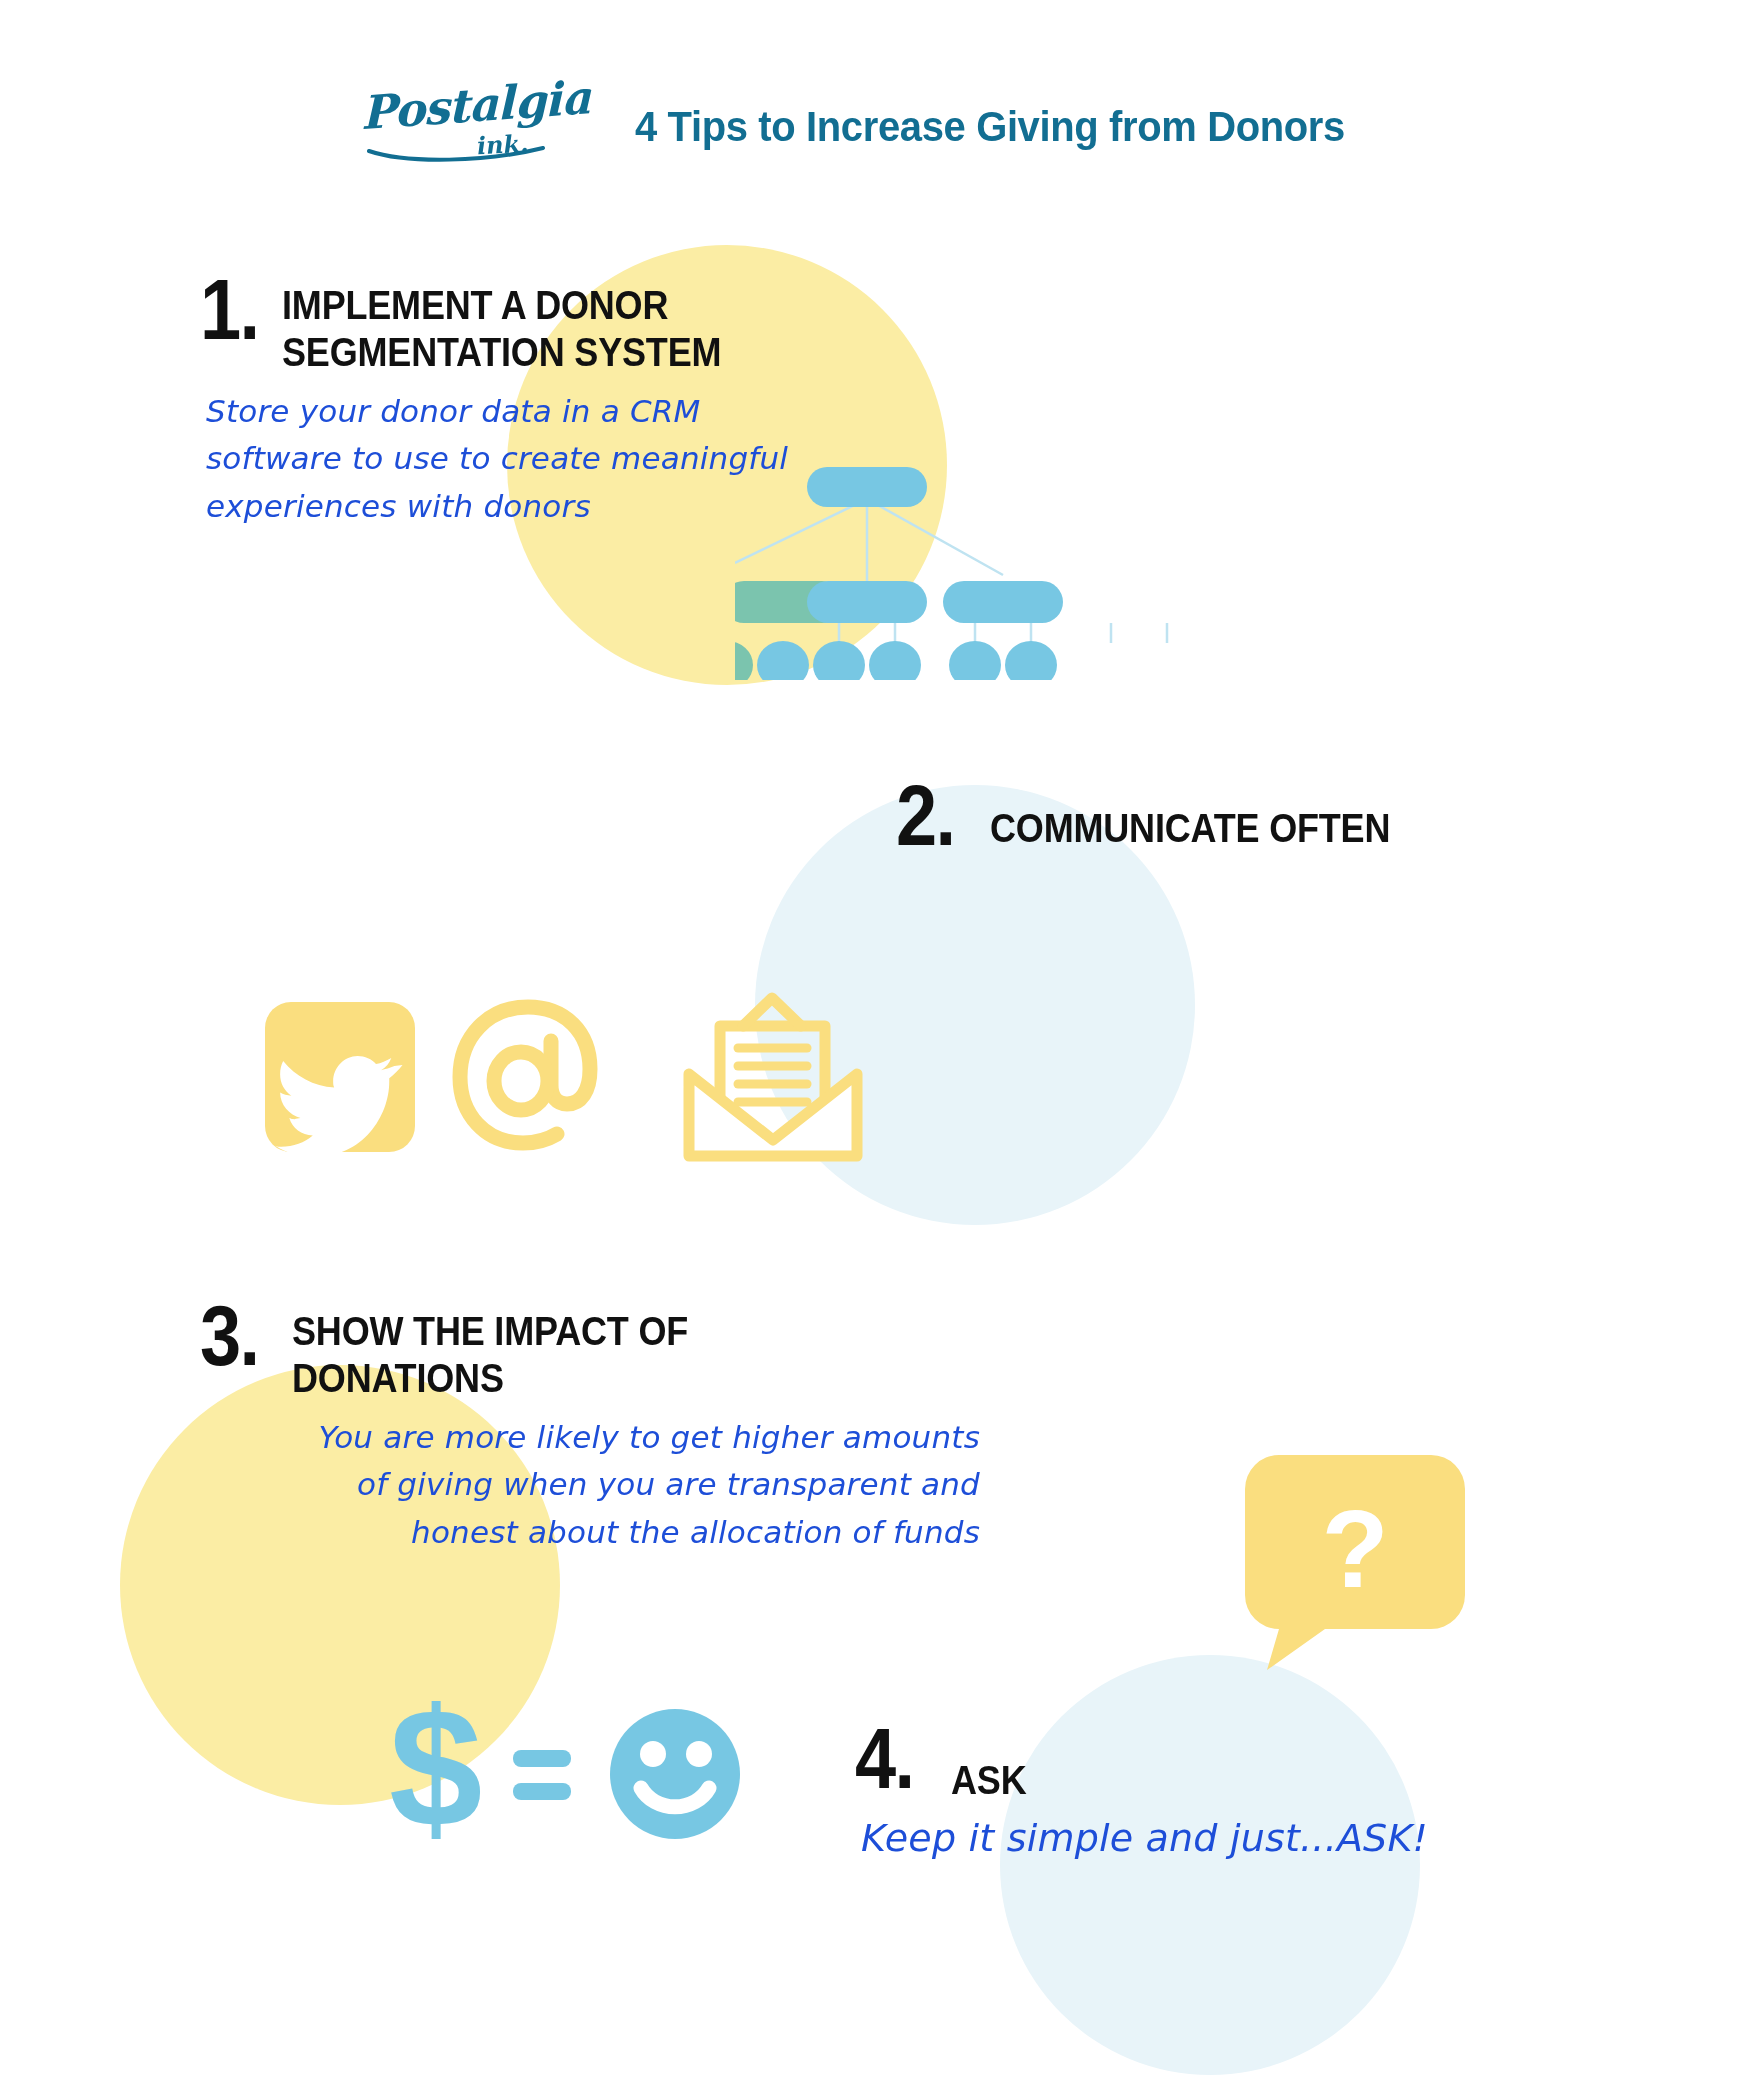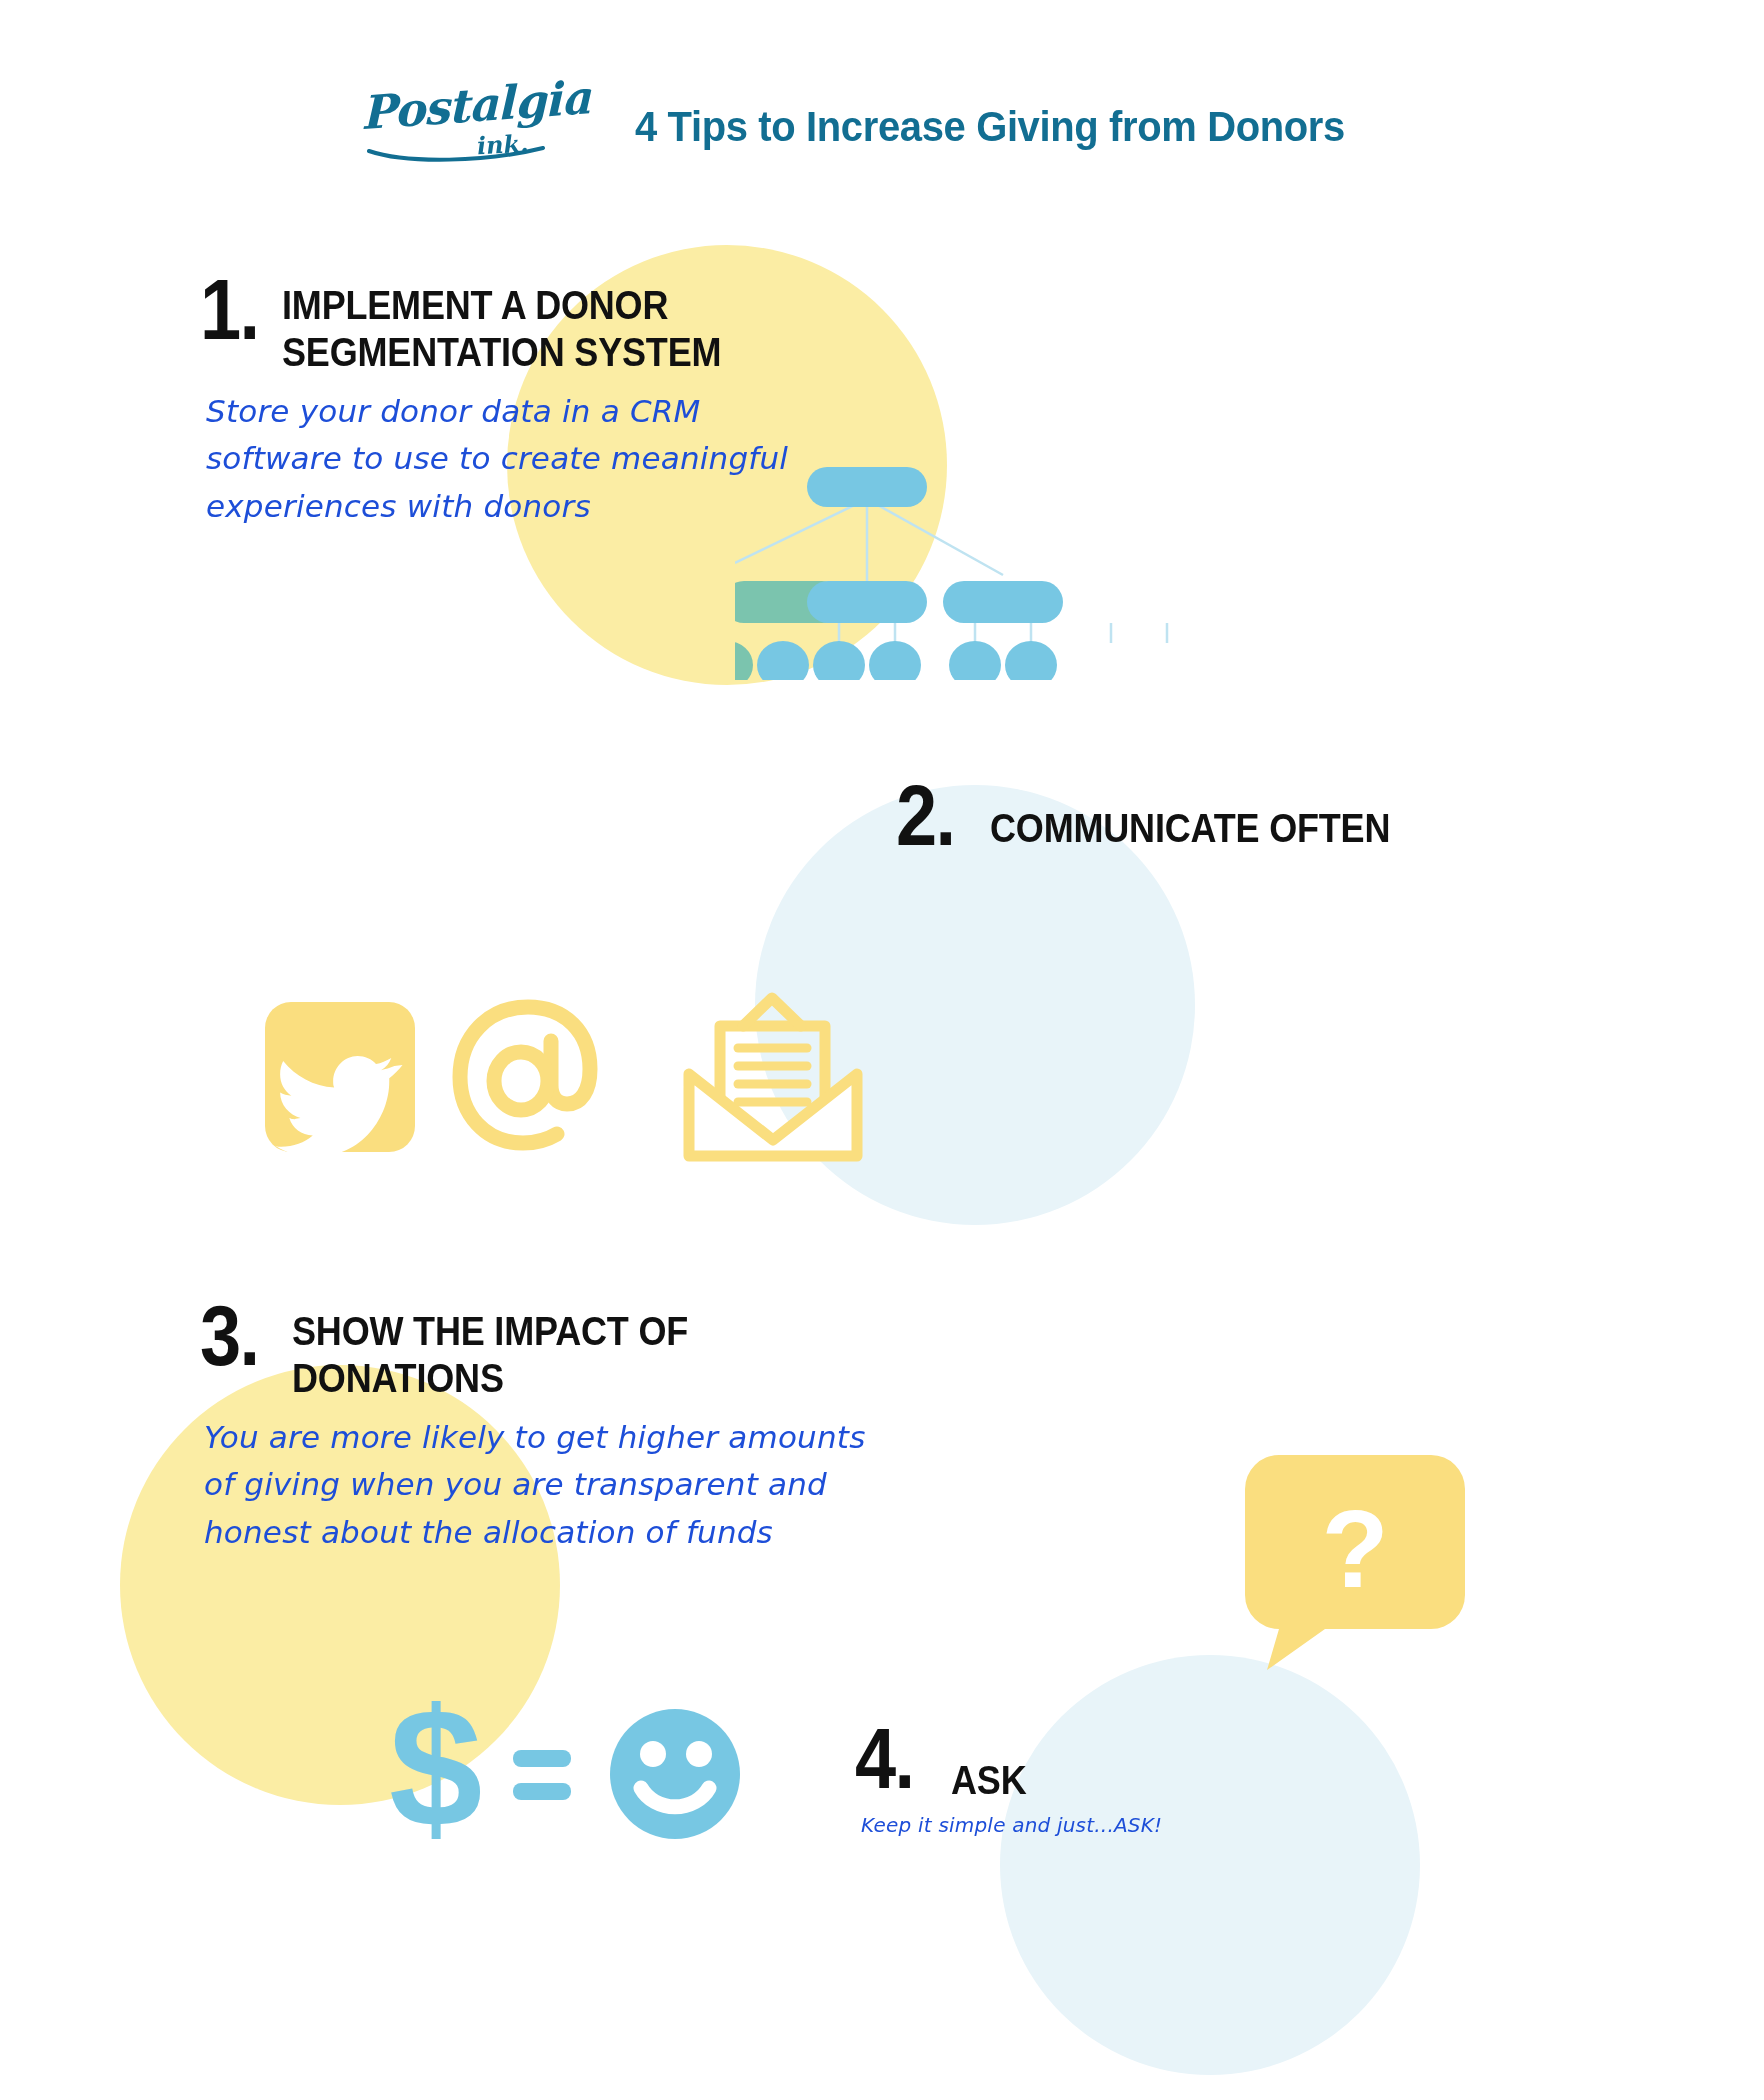--- a/index.html
+++ b/index.html
@@ -140,27 +140,27 @@
   
   #tip-2 { left: 896px; top: 780px; width: 680px; }
   #tip-2 .tip-num { margin-right: 26px; margin-top: 2px; }
   #tip-2 .tip-title { margin-top: 25px; }
   #tip-2 .tip-body { margin-top: 18px; margin-left: 4px; }
 
   
   #tip-3 { left: 200px; top: 1300px; width: 780px; }
   #tip-3 .tip-num { margin-right: 24px; margin-top: 2px; }
   #tip-3 .tip-title { margin-top: 8px; }
-  #tip-3 .tip-body { margin-top: 12px; margin-left: 4px; }
+  #tip-3 .tip-body { margin-top: 12px; margin-left: 4px; text-align: right; }
 
   
   #tip-4 { left: 855px; top: 1725px; width: 620px; }
   #tip-4 .tip-num { margin-right: 28px; margin-top: 0px; }
   #tip-4 .tip-title { margin-top: 32px; }
-  #tip-4 .tip-body { margin-top: 6px; margin-left: 6px; font-size: 20px; }
+  #tip-4 .tip-body { margin-top: 6px; margin-left: 6px; font-size: 38px; }
 
   
   .orgchart {
     position: absolute;
     left: 735px; top: 455px;
     width: 580px; height: 225px;
     z-index: 3;
   }
 
   

